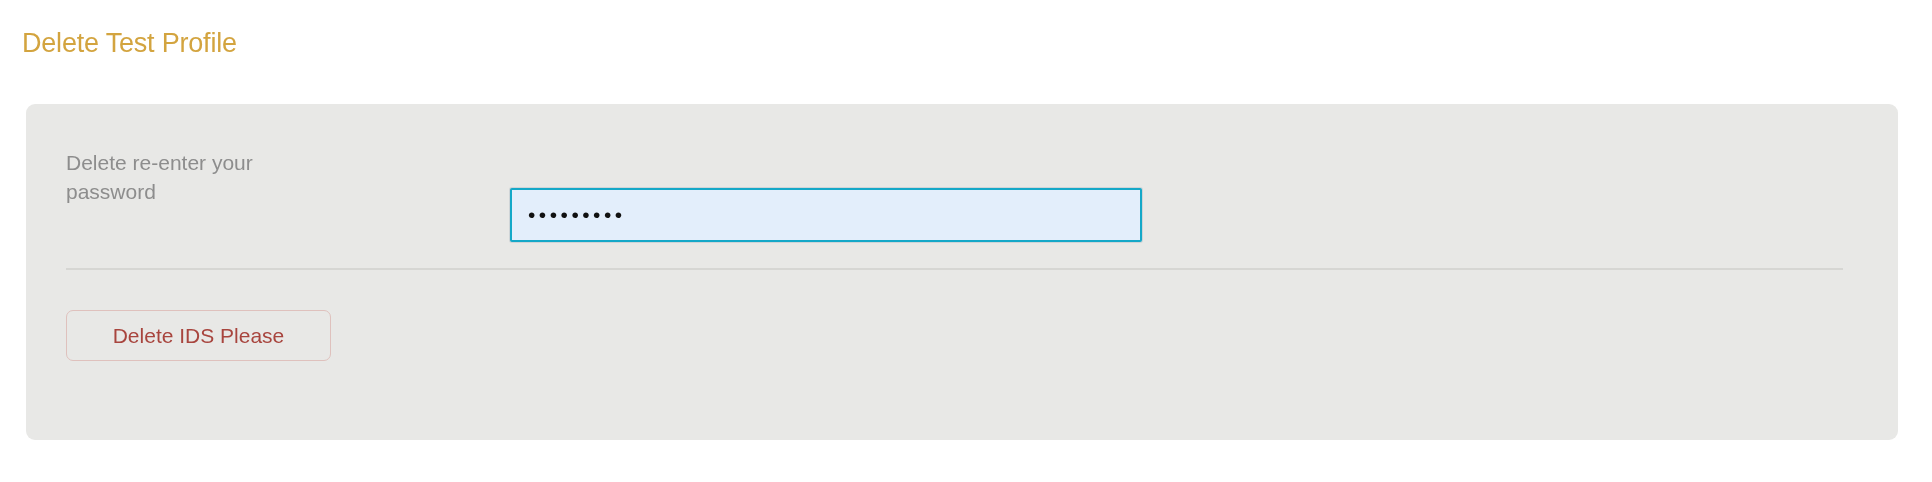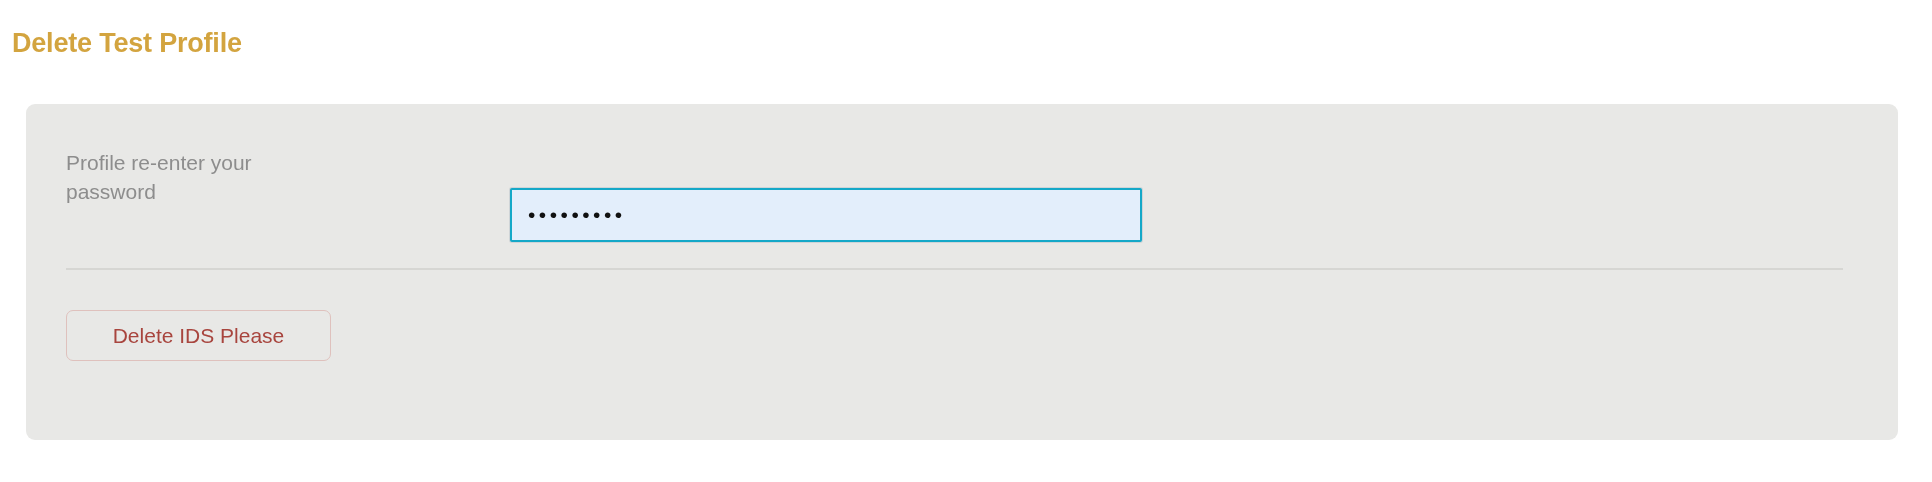--- a/index.html
+++ b/index.html
@@ -16,24 +16,24 @@
   .page {
     position: relative;
     width: 1932px;
     height: 482px;
     background: #ffffff;
   }
 
   
   .page-title {
     position: absolute;
-    left: 12px;
+    left: 22px;
     top: 26px;
     font-size: 27px;
-    font-weight: bold;
+    font-weight: normal;
     letter-spacing: -0.2px;
     color: #d3a43f;
     line-height: 34px;
     white-space: nowrap;
   }
 
   
   .panel {
     position: absolute;
     left: 26px;
@@ -118,21 +118,21 @@
 </head>
 <body>
 
 <div class="page">
 
   <h1 class="page-title">Delete Test Profile</h1>
 
   <section class="panel">
 
     <div class="form-row">
-      <label class="field-label" for="pw">Profile re-enter your password</label>
+      <label class="field-label" for="pw">Delete re-enter your password</label>
 
       <input id="pw" class="password-input" type="text" readonly="" value="•••••••••" style="">
     </div>
 
     <hr class="divider">
 
     <button class="btn-delete">Delete IDS Please</button>
 
   </section>
 

